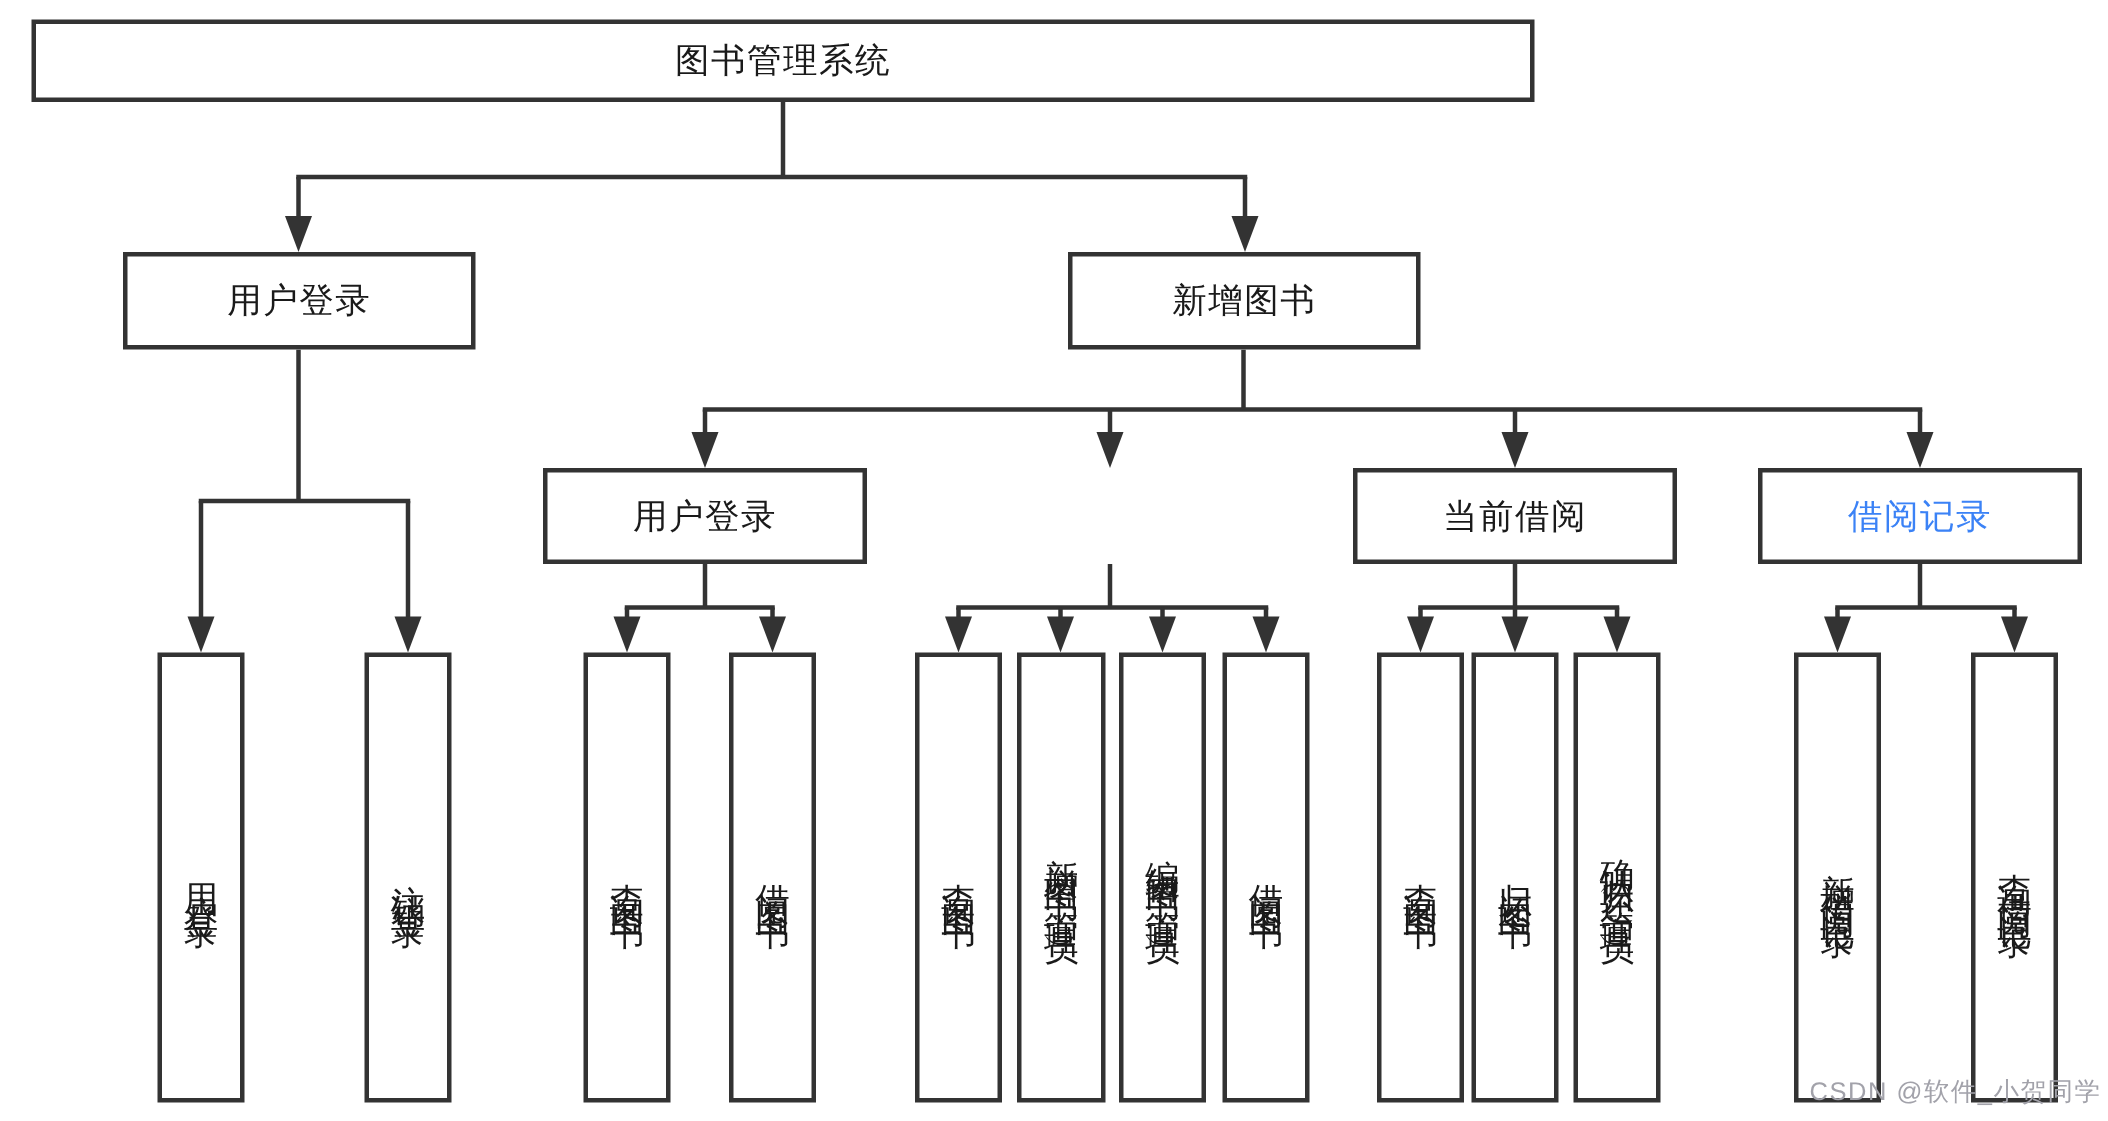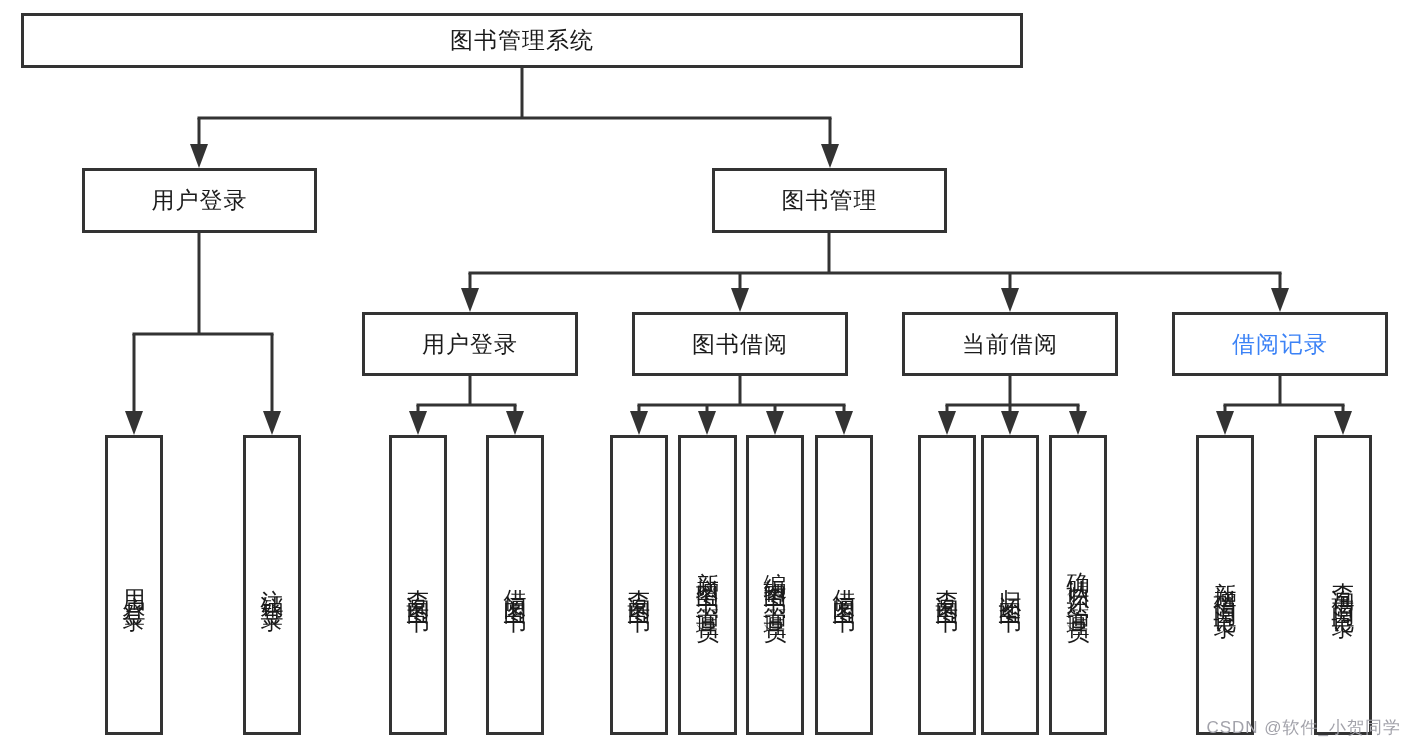--- a/index.html
+++ b/index.html
@@ -106,24 +106,23 @@
       <line x1="1223.5" y1="405" x2="1344.5" y2="405" stroke="#333333" stroke-width="3"></line>
       <line x1="1225" y1="405" x2="1225" y2="419" stroke="#333333" stroke-width="3"></line>
       <polygon points="1216,411 1234,411 1225,435" fill="#333333"></polygon>
       <line x1="1343" y1="405" x2="1343" y2="419" stroke="#333333" stroke-width="3"></line>
       <polygon points="1334,411 1352,411 1343,435" fill="#333333"></polygon>
     </svg>
 
   <div class="hbox" style="left: 21px; top: 13px; width: 1002px; height: 55px; border-color: rgb(51, 51, 51); color: rgb(26, 26, 26);">图书管理系统</div>
 
   <div class="hbox" style="left: 82px; top: 168px; width: 235px; height: 65px; border-color: rgb(51, 51, 51); color: rgb(26, 26, 26);">用户登录</div>
-  <div class="hbox" style="left: 712px; top: 168px; width: 235px; height: 65px; border-color: rgb(51, 51, 51); color: rgb(26, 26, 26);">图书管理</div>
+  <div class="hbox" style="left: 712px; top: 168px; width: 235px; height: 65px; border-color: rgb(51, 51, 51); color: rgb(26, 26, 26);">新增图书</div>
 
   <div class="hbox" style="left: 362px; top: 312px; width: 216px; height: 64px; border-color: rgb(51, 51, 51); color: rgb(26, 26, 26);">用户登录</div>
-  <div class="hbox" style="left: 632px; top: 312px; width: 216px; height: 64px; border-color: rgb(51, 51, 51); color: rgb(26, 26, 26);">图书借阅</div>
   <div class="hbox" style="left: 902px; top: 312px; width: 216px; height: 64px; border-color: rgb(51, 51, 51); color: rgb(26, 26, 26);">当前借阅</div>
   <div class="hbox" style="left: 1172px; top: 312px; width: 216px; height: 64px; border-color: rgb(51, 51, 51); color: #3b82f6;">借阅记录</div>
 
   <div class="vbox" style="left: 105px; top: 435px; width: 58px; height: 300px; border-color: rgb(51, 51, 51); color: rgb(26, 26, 26);">用户登录</div>
   <div class="vbox" style="left: 243px; top: 435px; width: 58px; height: 300px; border-color: rgb(51, 51, 51); color: rgb(26, 26, 26);">注销登录</div>
 
   <div class="vbox" style="left: 389px; top: 435px; width: 58px; height: 300px; border-color: rgb(51, 51, 51); color: rgb(26, 26, 26);">查询图书</div>
   <div class="vbox" style="left: 486px; top: 435px; width: 58px; height: 300px; border-color: rgb(51, 51, 51); color: rgb(26, 26, 26);">借阅图书</div>
 
   <div class="vbox" style="left: 610px; top: 435px; width: 58px; height: 300px; border-color: rgb(51, 51, 51); color: rgb(26, 26, 26);">查询图书</div>

